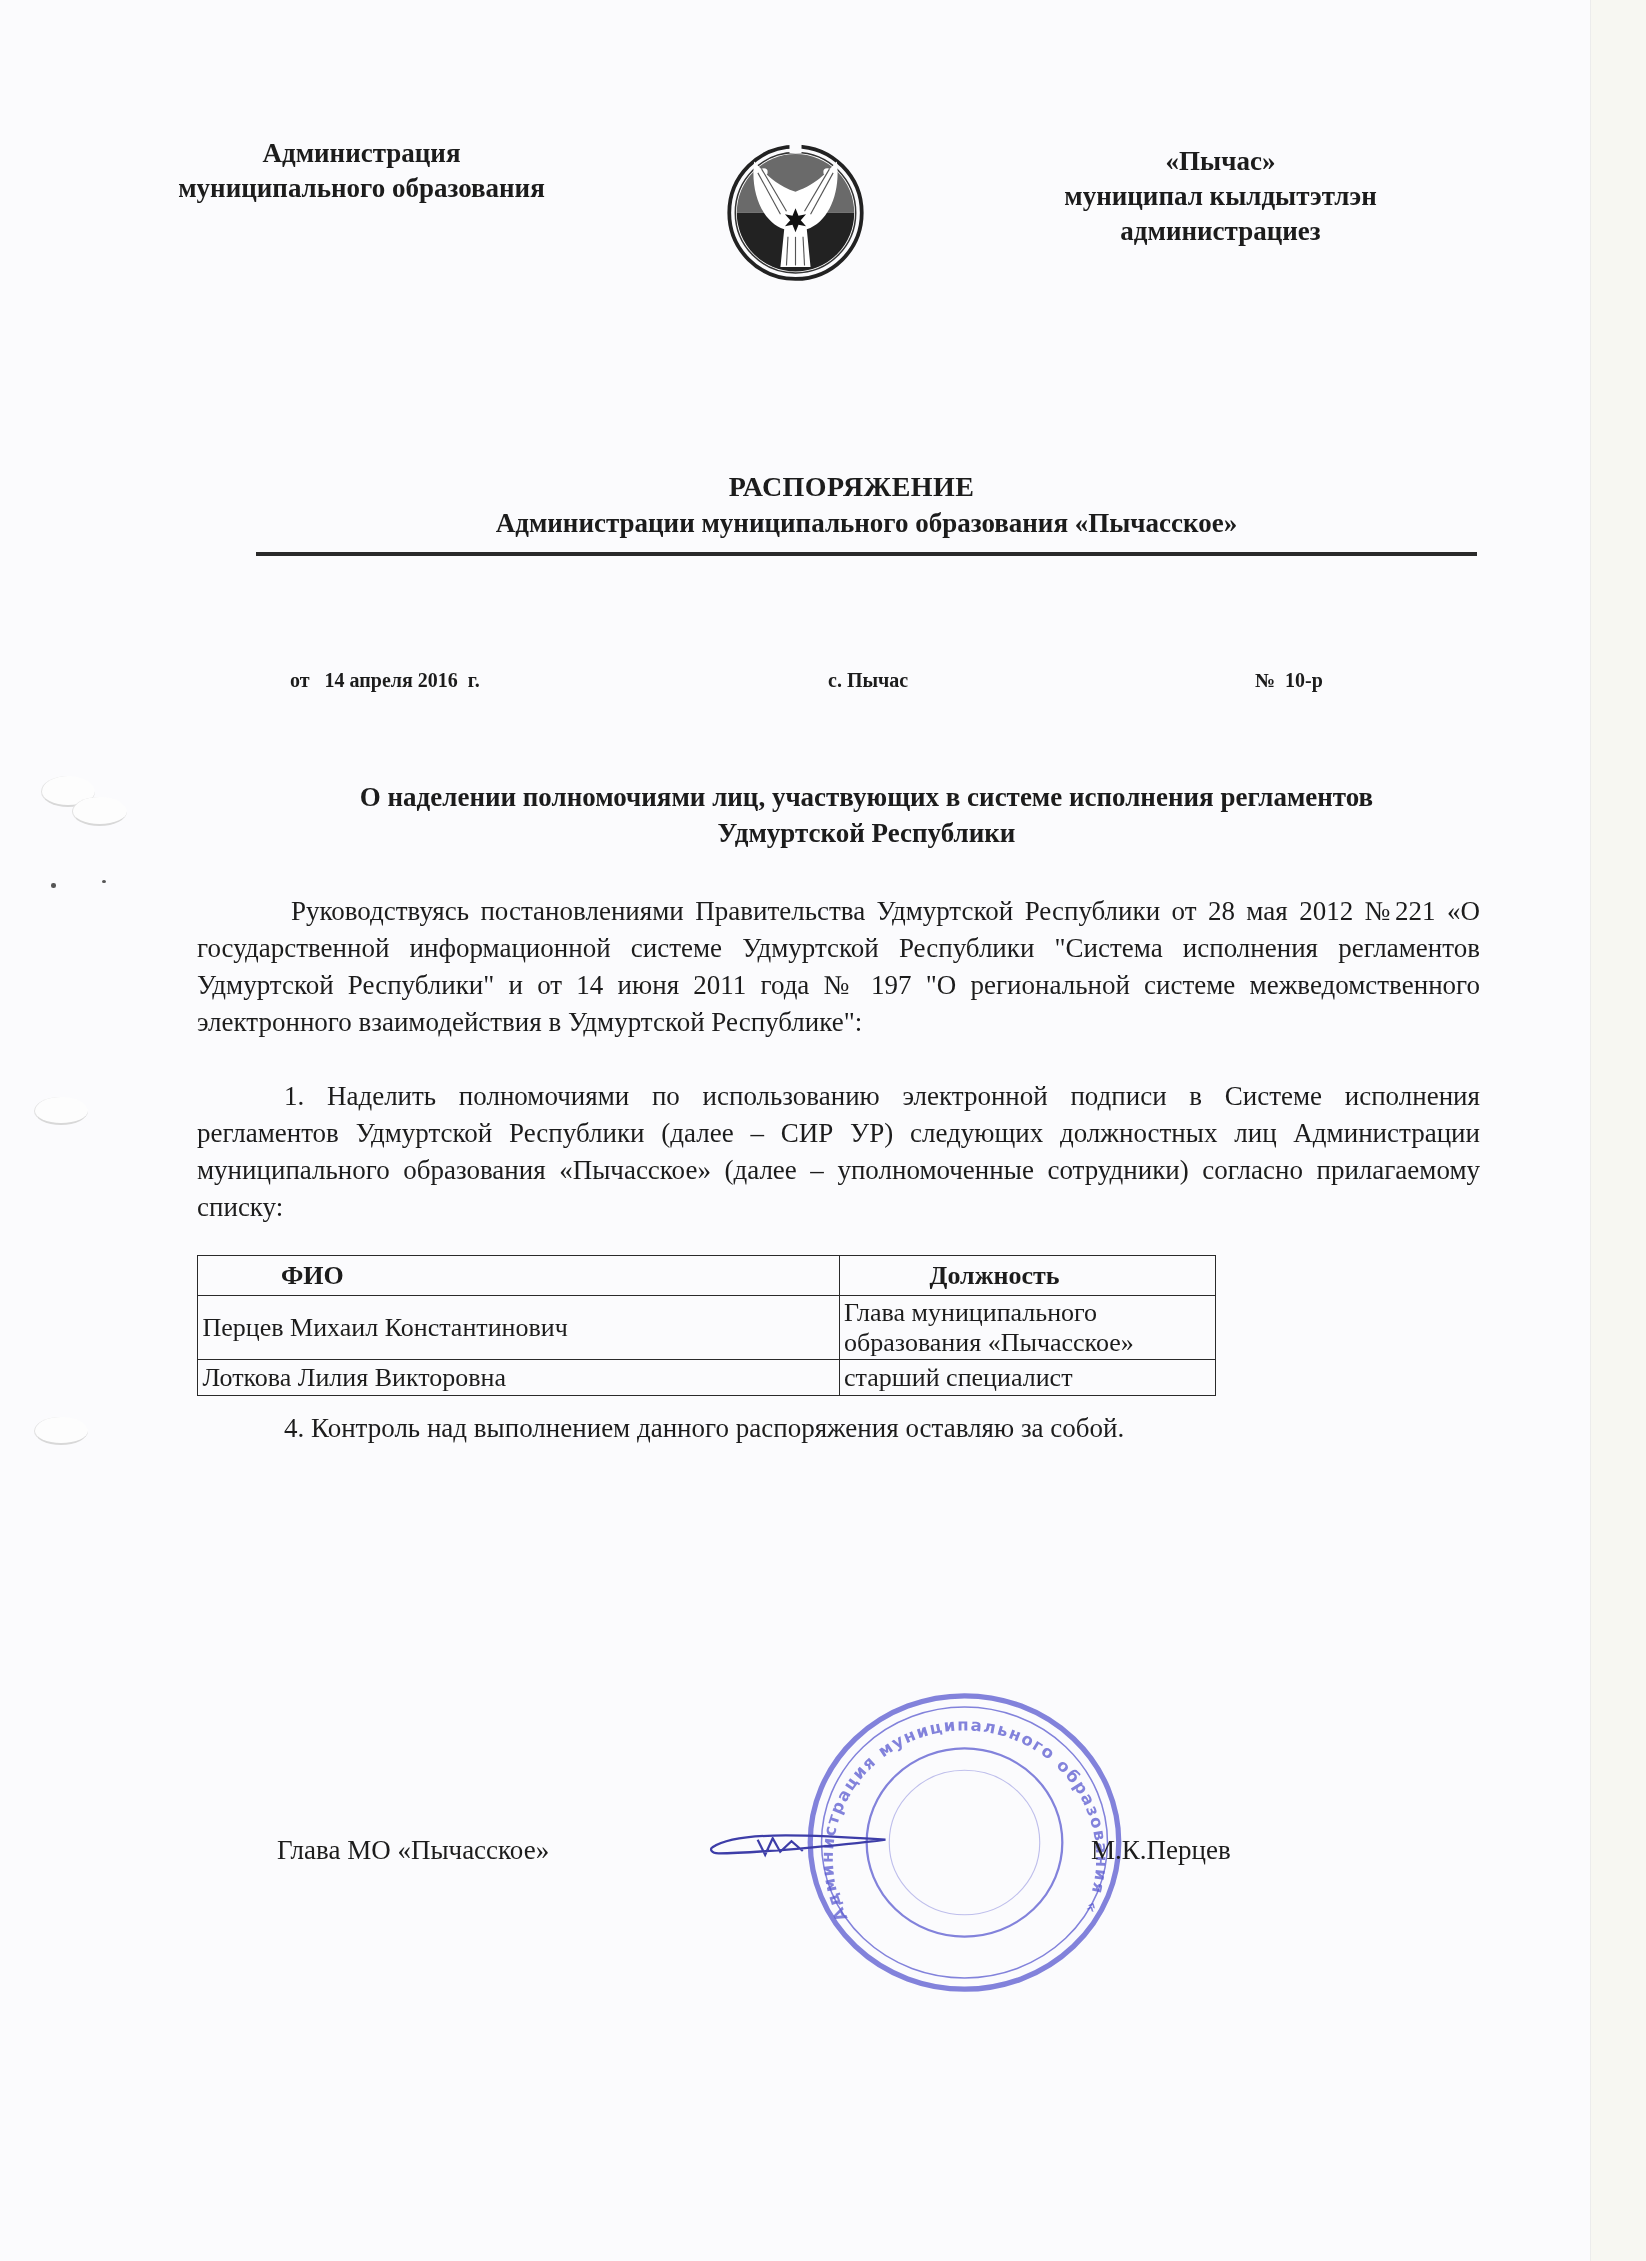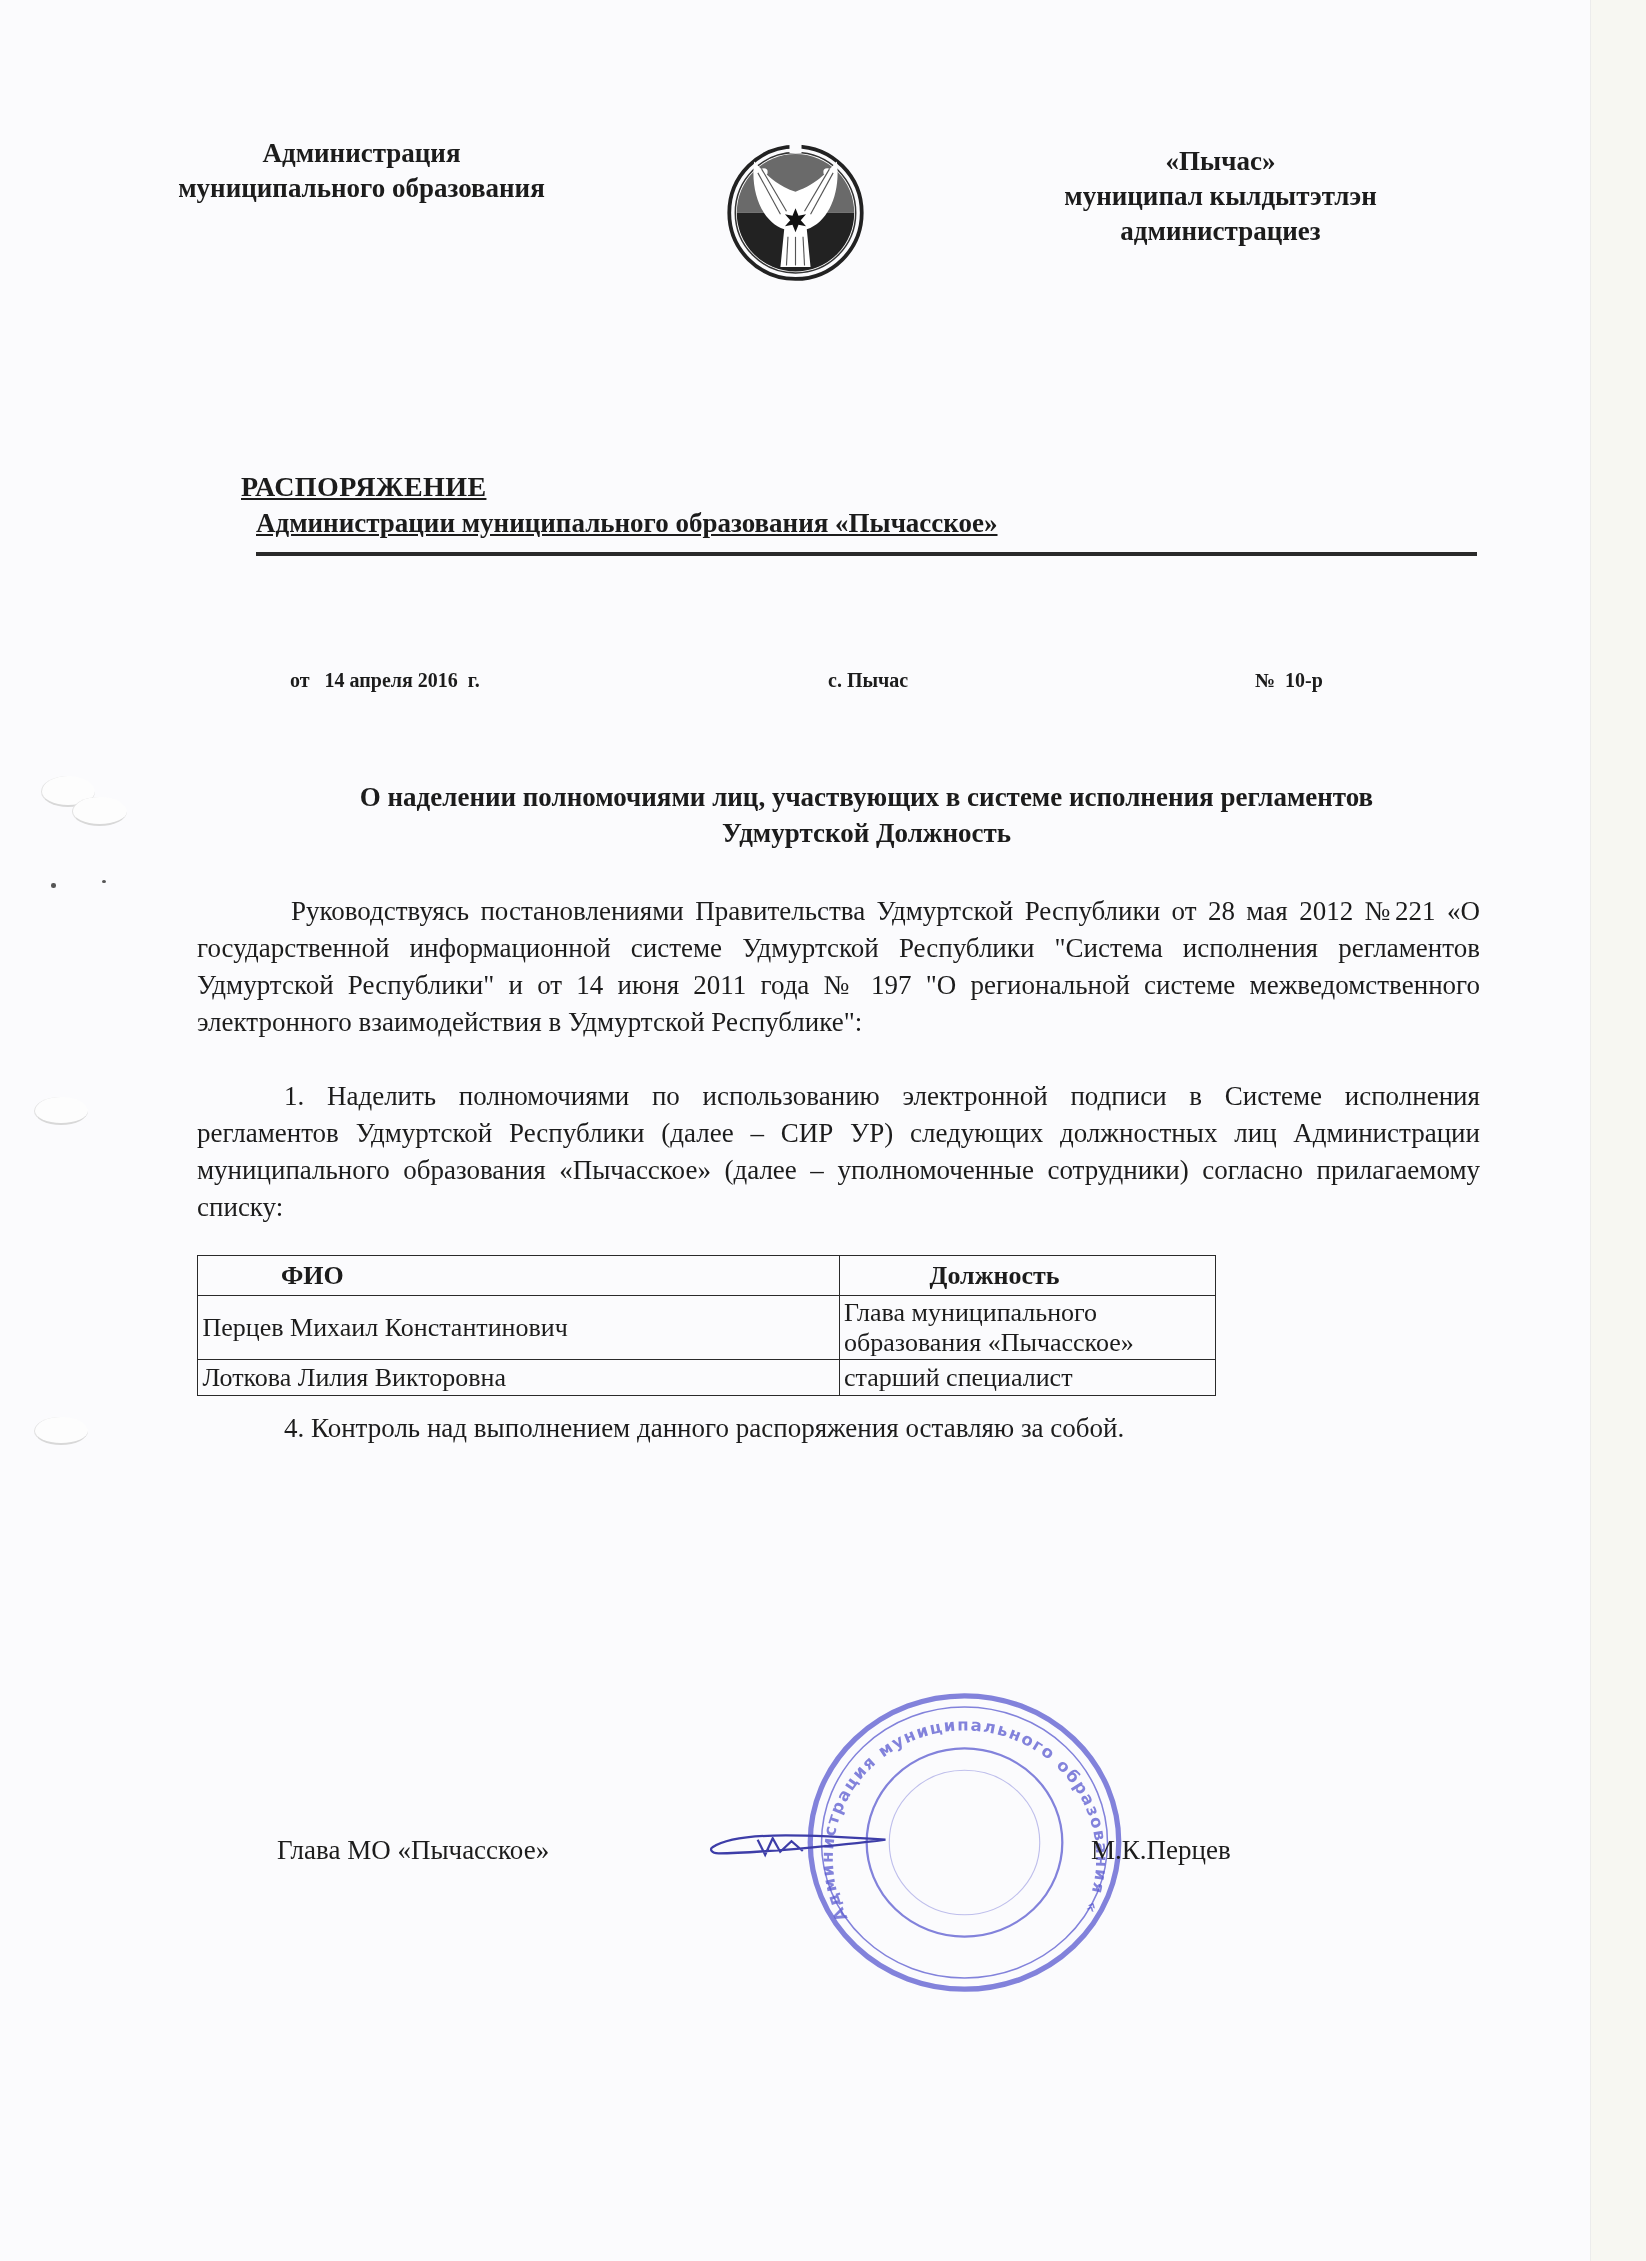--- a/index.html
+++ b/index.html
@@ -24,21 +24,21 @@
       position: absolute; left: 128px; top: 136px; width: 467px;
       text-align: center; font-weight: bold; font-size: 27px; line-height: 35px;
     }
     .hdr-right {
       position: absolute; left: 1002px; top: 144px; width: 437px;
       text-align: center; font-weight: bold; font-size: 27px; line-height: 35px;
     }
     .emblem { position: absolute; left: 720px; top: 139px; width: 151px; height: 143px; }
 
     .title-block {
-      position: absolute; left: 256px; top: 471px; width: 1221px;  text-decoration: underline;
+      position: absolute; left: 256px; top: 471px; width: 1221px; text-align: center;
     }
     .title-main {
       font-weight: bold; font-size: 28px; letter-spacing: 0.4px;
       position: relative; left: -15px;
     }
     .title-sub { font-weight: bold; font-size: 27px; margin-top: 4.5px; }
     .title-rule {
       position: absolute; left: 256px; top: 552px; width: 1221px; height: 3.8px; background: #2a2a2a;
     }
 
@@ -134,21 +134,21 @@
   <div class="title-sub">Администрации  муниципального  образования «Пычасское»</div>
 </div>
 <div class="title-rule"></div>
 
 <div class="meta-row meta-date" style="white-space:pre;">от   14 апреля 2016  г.</div>
 <div class="meta-row meta-place">с. Пычас</div>
 <div class="meta-row meta-number" style="white-space:pre;">№  10-р</div>
 
 <div class="subject">
   <div>О наделении полномочиями лиц, участвующих в системе исполнения регламентов</div>
-  <div>Удмуртской Должность</div>
+  <div>Удмуртской Республики</div>
 </div>
 
 <div class="body-text p-intro">
   <p class="indent">Руководствуясь постановлениями Правительства Удмуртской Республики от 28 мая 2012 №221 «О государственной информационной системе Удмуртской Республики "Система исполнения регламентов Удмуртской Республики" и от 14 июня 2011 года № 197 "О региональной системе межведомственного электронного взаимодействия в Удмуртской Республике":</p>
 </div>
 <div class="body-text p-one">
   <p class="indent-sm">1. Наделить полномочиями по использованию электронной подписи в Системе исполнения регламентов Удмуртской Республики (далее – СИР УР) следующих должностных лиц Администрации муниципального образования «Пычасское» (далее – уполномоченные сотрудники) согласно прилагаемому списку:</p>
 </div>
 
 <table class="staff-table">

